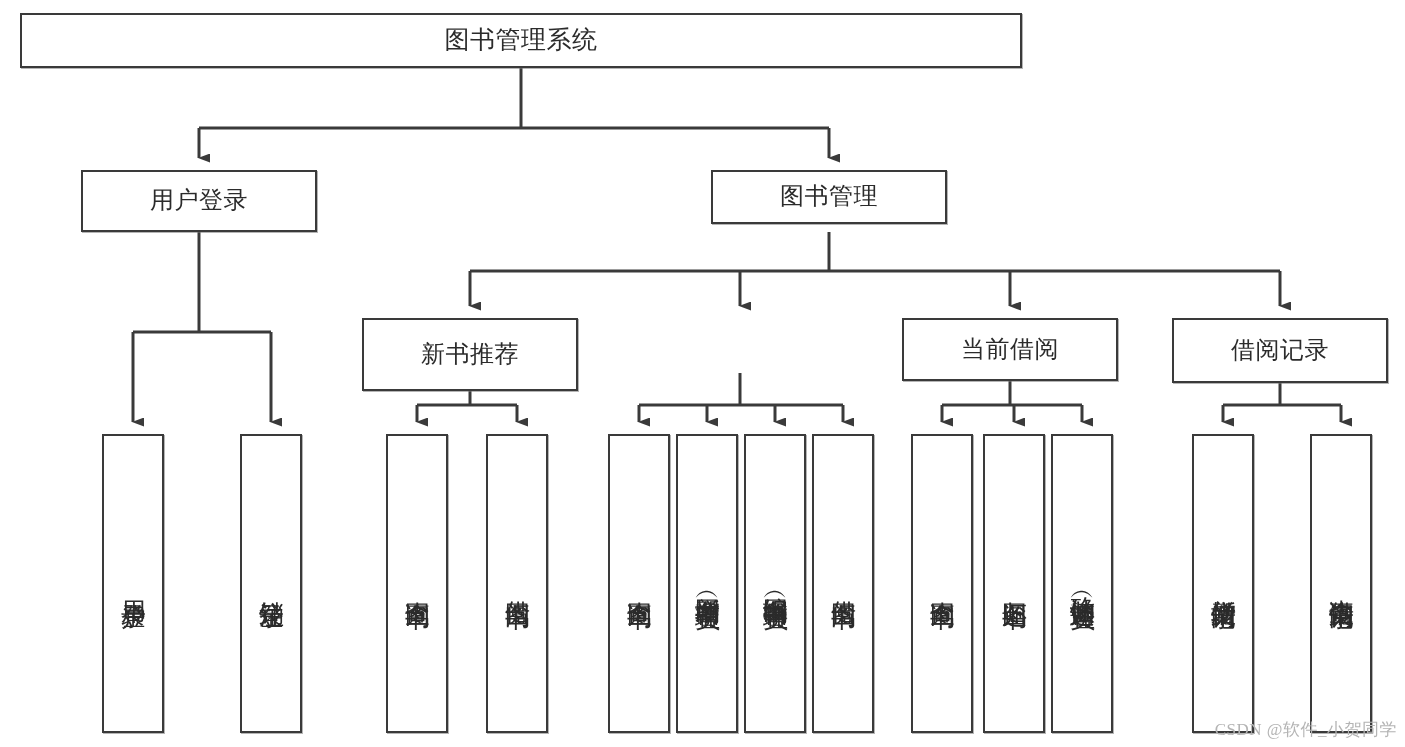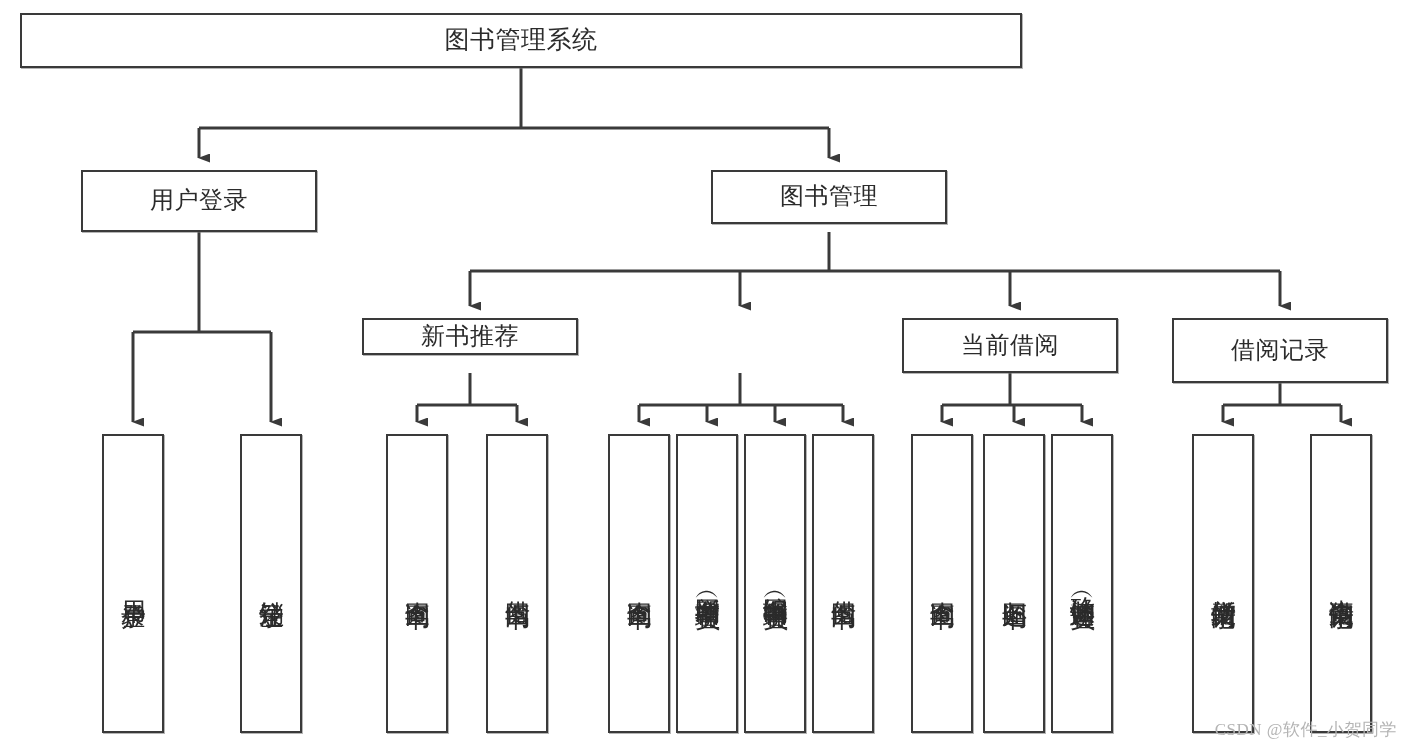--- a/index.html
+++ b/index.html
@@ -134,24 +134,24 @@
     <span class="node-label">图书管理系统</span>
   </div>
 
   <div class="node horiz" id="node-user-login" style="left: 81px; top: 170px; width: 236px; height: 62px;">
     <span class="node-label">用户登录</span>
   </div>
   <div class="node horiz" id="node-book-manage" style="left: 711px; top: 170px; width: 236px; height: 54px;">
     <span class="node-label">图书管理</span>
   </div>
 
-  <div class="node horiz" id="node-new-book-recommend" style="left: 362px; top: 318px; width: 216px; height: 37px; align-items: center;">
+  <div class="node horiz" id="node-new-book-recommend" style="left: 362px; top: 318px; width: 216px; height: 73px; align-items: center;">
     <span class="node-label">新书推荐</span>
   </div>
-  <div class="node horiz" id="node-current-borrow" style="left: 902px; top: 318px; width: 216px; height: 55px;">
+  <div class="node horiz" id="node-current-borrow" style="left: 902px; top: 318px; width: 216px; height: 63px;">
     <span class="node-label">当前借阅</span>
   </div>
   <div class="node horiz" id="node-borrow-record" style="left: 1172px; top: 318px; width: 216px; height: 65px;">
     <span class="node-label">借阅记录</span>
   </div>
 
   <div class="node vert" id="node-leaf-user-login" style="left: 102px; top: 434px; width: 62px; height: 299px;">
     <span class="node-label">用户登录</span>
   </div>
   <div class="node vert" id="node-leaf-user-logout" style="left: 240px; top: 434px; width: 62px; height: 299px;">

